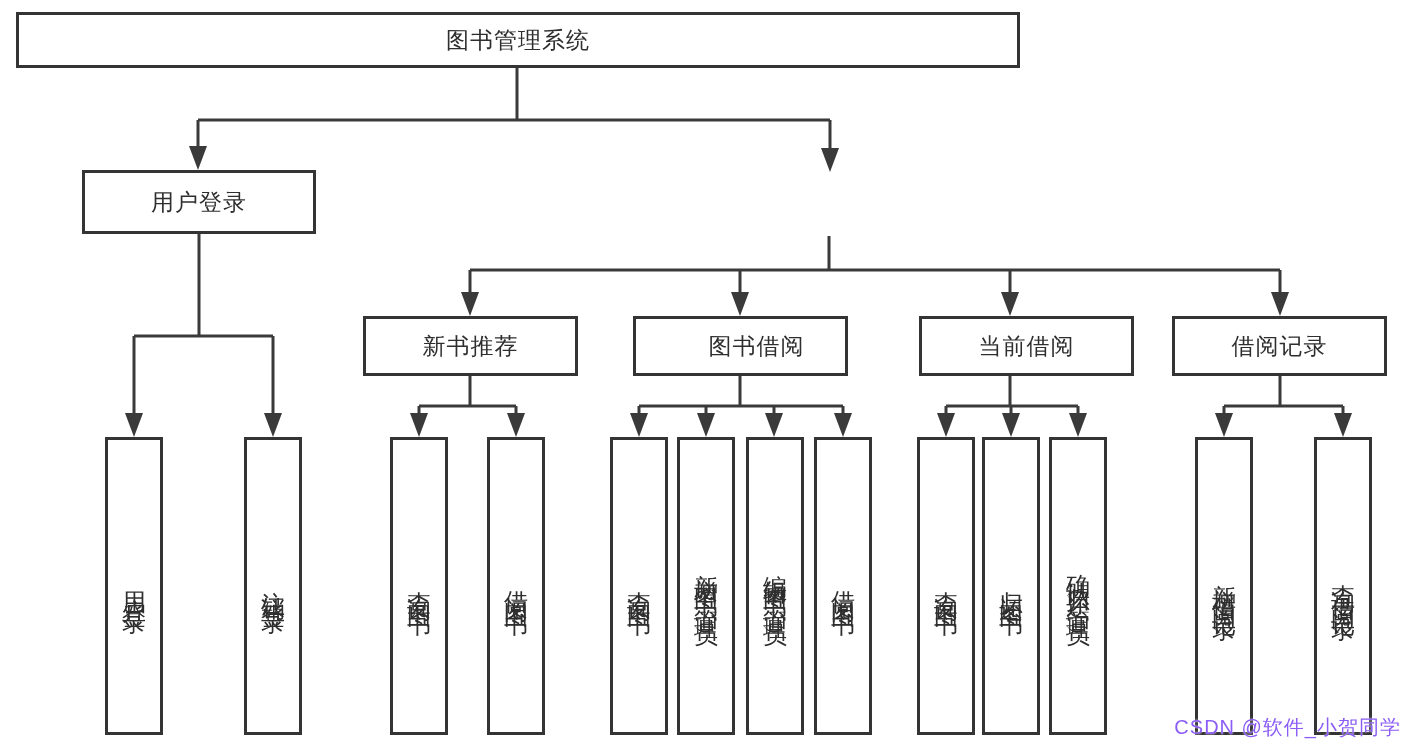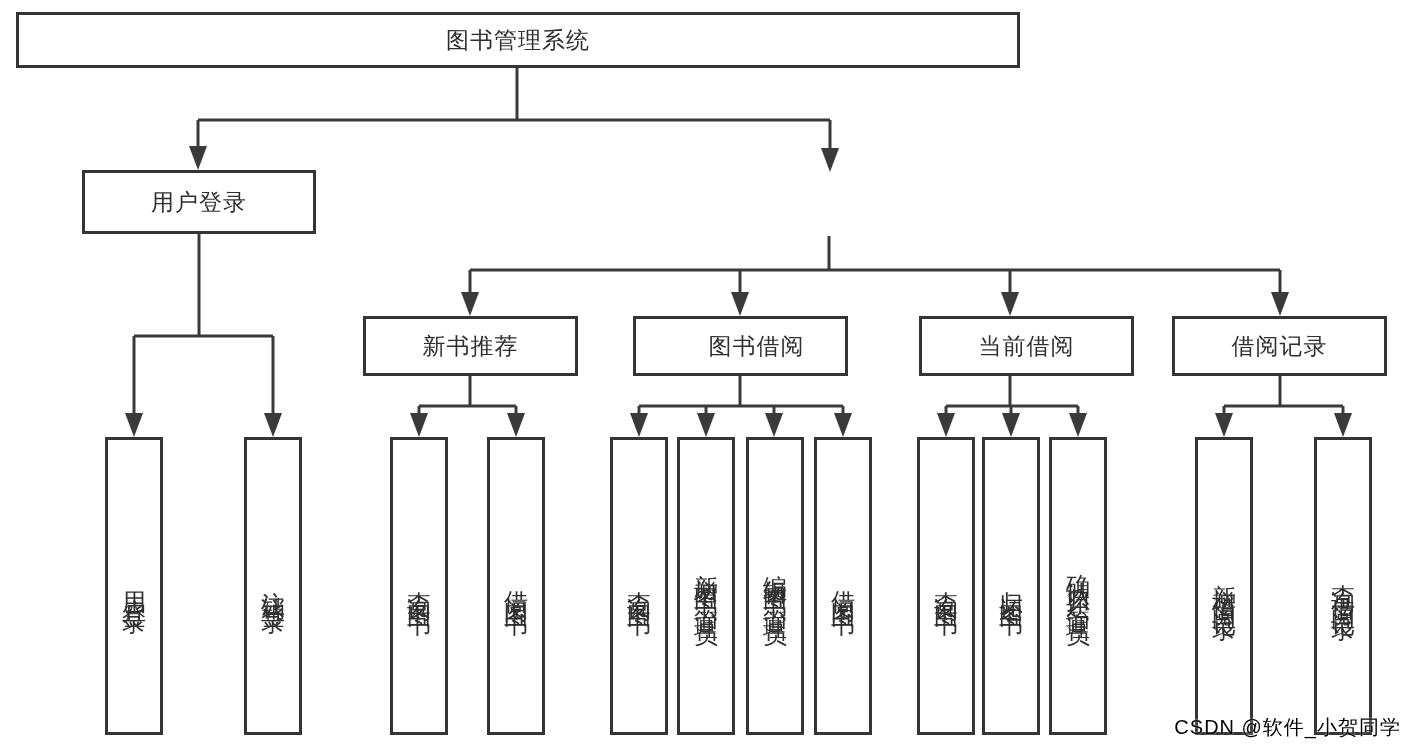--- a/index.html
+++ b/index.html
@@ -54,21 +54,21 @@
   .n-cb-return{left:982px;}
   .n-cb-confirm{left:1049px;}
   .n-br-add{left:1195px;}
   .n-br-query{left:1314px;}
   .watermark{
     position:absolute;
     right:4px;
     bottom:6px;
     z-index:5;
     font-size:20px;
-    color:#000000;
+    color:#8b5cf6;
     letter-spacing:1px;
     text-shadow:0 0 2px #ffffff;
   }
 </style>
 </head>
 <body>
 
 <div class="canvas">
 
   <svg class="connectors" width="1405" height="747" viewBox="0 0 1405 747">

